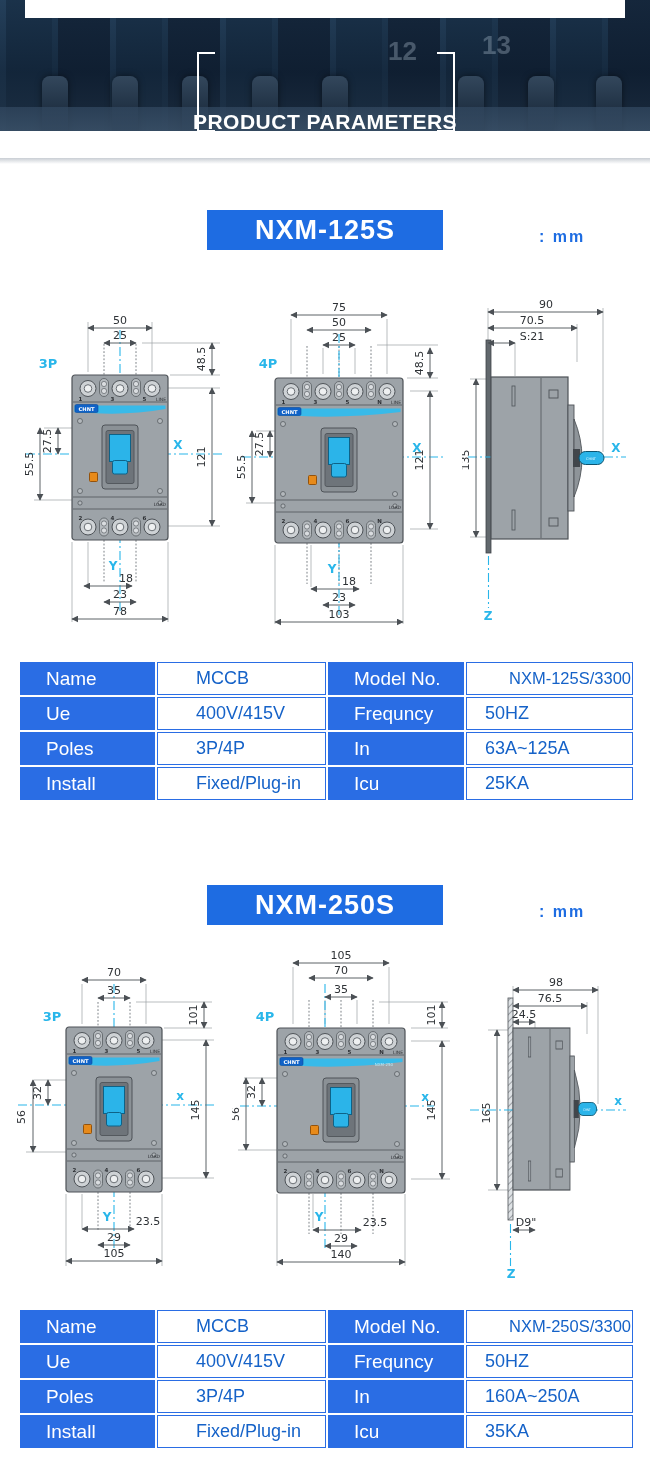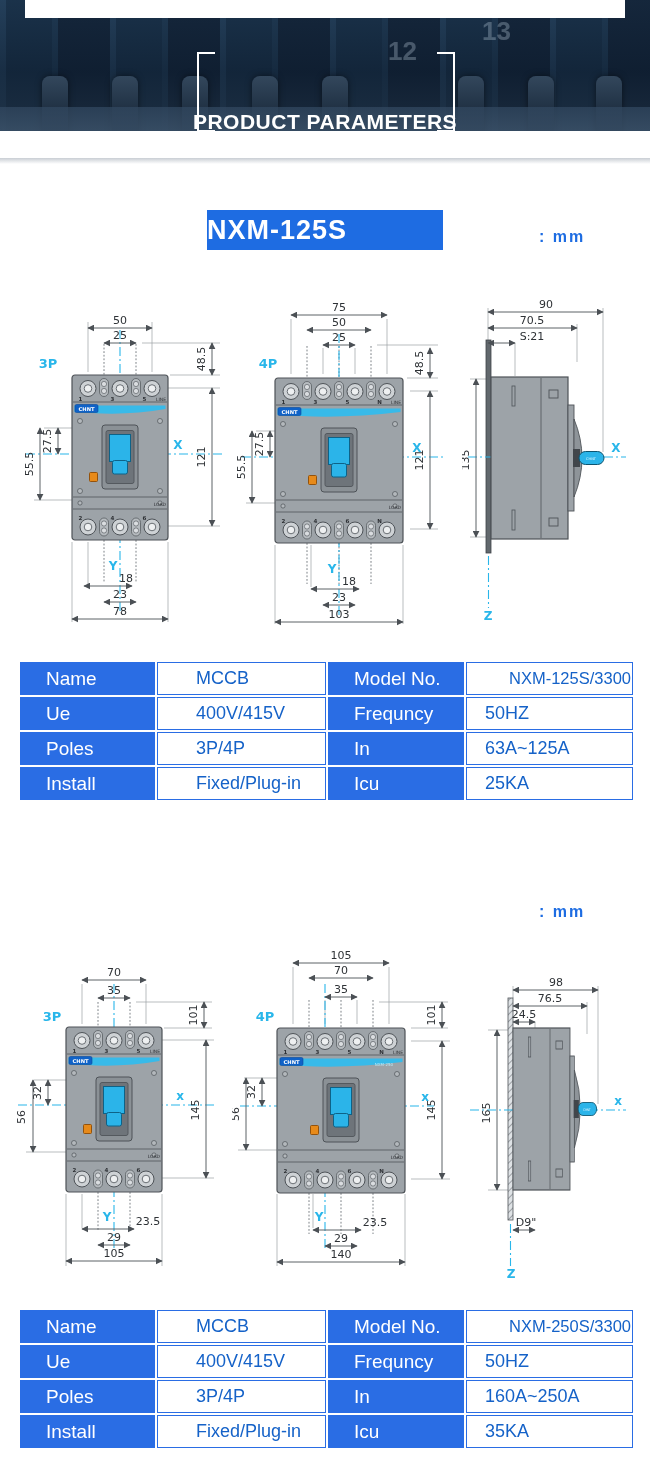--- a/index.html
+++ b/index.html
@@ -19,21 +19,21 @@
   .topstrip{position:absolute;left:25px;top:0;width:600px;height:18px;background:#ffffff;}
   .brk{position:absolute;top:52px;width:16px;height:76px;}
   .brk.l{left:197px;border-left:2px solid #fff;border-top:2px solid #fff;border-bottom:2px solid #fff;}
   .brk.r{left:437px;border-right:2px solid #fff;border-top:2px solid #fff;border-bottom:2px solid #fff;}
   .banner-title{position:absolute;left:0;top:93px;width:100%;text-align:center;color:#fff;
     font-weight:bold;font-size:21px;letter-spacing:.5px;margin-top:17px;}
   .banner-fade{position:absolute;left:0;top:158px;width:650px;height:6px;
     background:linear-gradient(#c9ced4,#ffffff);}
   
   .model-title{position:absolute;left:207px;width:236px;height:40px;background:#1e6ce2;
-    color:#fff;font-weight:bold;font-size:27px;letter-spacing:1px;line-height:40px;}
+    color:#fff;font-weight:bold;font-size:27px;letter-spacing:1px;text-align:center;line-height:40px;}
   .unit{position:absolute;left:539px;color:#1d6ce2;font-weight:bold;font-size:16px;letter-spacing:2px;}
   
   svg.diag{position:absolute;}
   .ext line{stroke:#9ba0a4;stroke-width:.7;}
   .rods line{stroke:#7d8287;stroke-width:1;stroke-dasharray:1.8 1.8;}
   .dl{stroke:#5d6267;stroke-width:1;fill:none;marker-start:url(#arr);marker-end:url(#arr);}
   .cl{stroke:#29b6ea;stroke-width:1.1;fill:none;stroke-dasharray:9 3 2 3;}
   text.dt{font:11px "DejaVu Sans",sans-serif;fill:#2e3236;text-anchor:middle;}
   text.ax{font:bold 12px "DejaVu Sans",sans-serif;fill:#29b6ea;text-anchor:middle;}
   text.pl{font:bold 13px "DejaVu Sans",sans-serif;fill:#29b6ea;text-anchor:middle;}
@@ -62,21 +62,21 @@
     <div class="gate" style="left:42px"></div>
     <div class="gate" style="left:112px"></div>
     <div class="gate" style="left:182px"></div>
     <div class="gate" style="left:252px"></div>
     <div class="gate" style="left:322px"></div>
     <div class="gate" style="left:458px"></div>
     <div class="gate" style="left:528px"></div>
     <div class="gate" style="left:596px"></div>
     <div class="floor"></div>
     <div class="gatenum" style="left:388px;top:36px">12</div>
-    <div class="gatenum" style="left:482px;top:16px">13</div>
+    <div class="gatenum" style="left:482px;top:30px">13</div>
     <div class="topstrip"></div>
     <div class="brk l"></div>
     <div class="brk r"></div>
     <div class="banner-title">PRODUCT PARAMETERS</div>
   </div>
   <div class="banner-fade"></div>
 
   <svg width="0" height="0" style="position:absolute" aria-hidden="true">
     <defs>
       <marker id="arr" viewBox="0 0 10 10" refX="9" refY="5" markerWidth="7" markerHeight="7" markerUnits="userSpaceOnUse" orient="auto-start-reverse">
@@ -377,20 +377,21 @@
     <div class="th">Poles</div>
     <div class="td">3P/4P</div>
     <div class="th">In</div>
     <div class="td c4">63A~125A</div>
     <div class="th">Install</div>
     <div class="td">Fixed/Plug-in</div>
     <div class="th">Icu</div>
     <div class="td c4">25KA</div>
   </div>
 
+  <div class="model-title" style="top:885px">NXM-250S</div>
   <div class="unit" style="top:903px">: mm</div>
 
   <svg class="diag" style="left:8px;top:940px" width="224" height="360" viewBox="0 0 224 360">
     <g class="ext">
       <line x1="74" y1="44" x2="74" y2="84"></line>
         <line x1="138" y1="44" x2="138" y2="84"></line>
       <line x1="128" y1="62" x2="204" y2="62"></line>
         <line x1="156" y1="88" x2="204" y2="88"></line>
       <line x1="150" y1="100" x2="206" y2="100"></line>
         <line x1="150" y1="238" x2="206" y2="238"></line>

